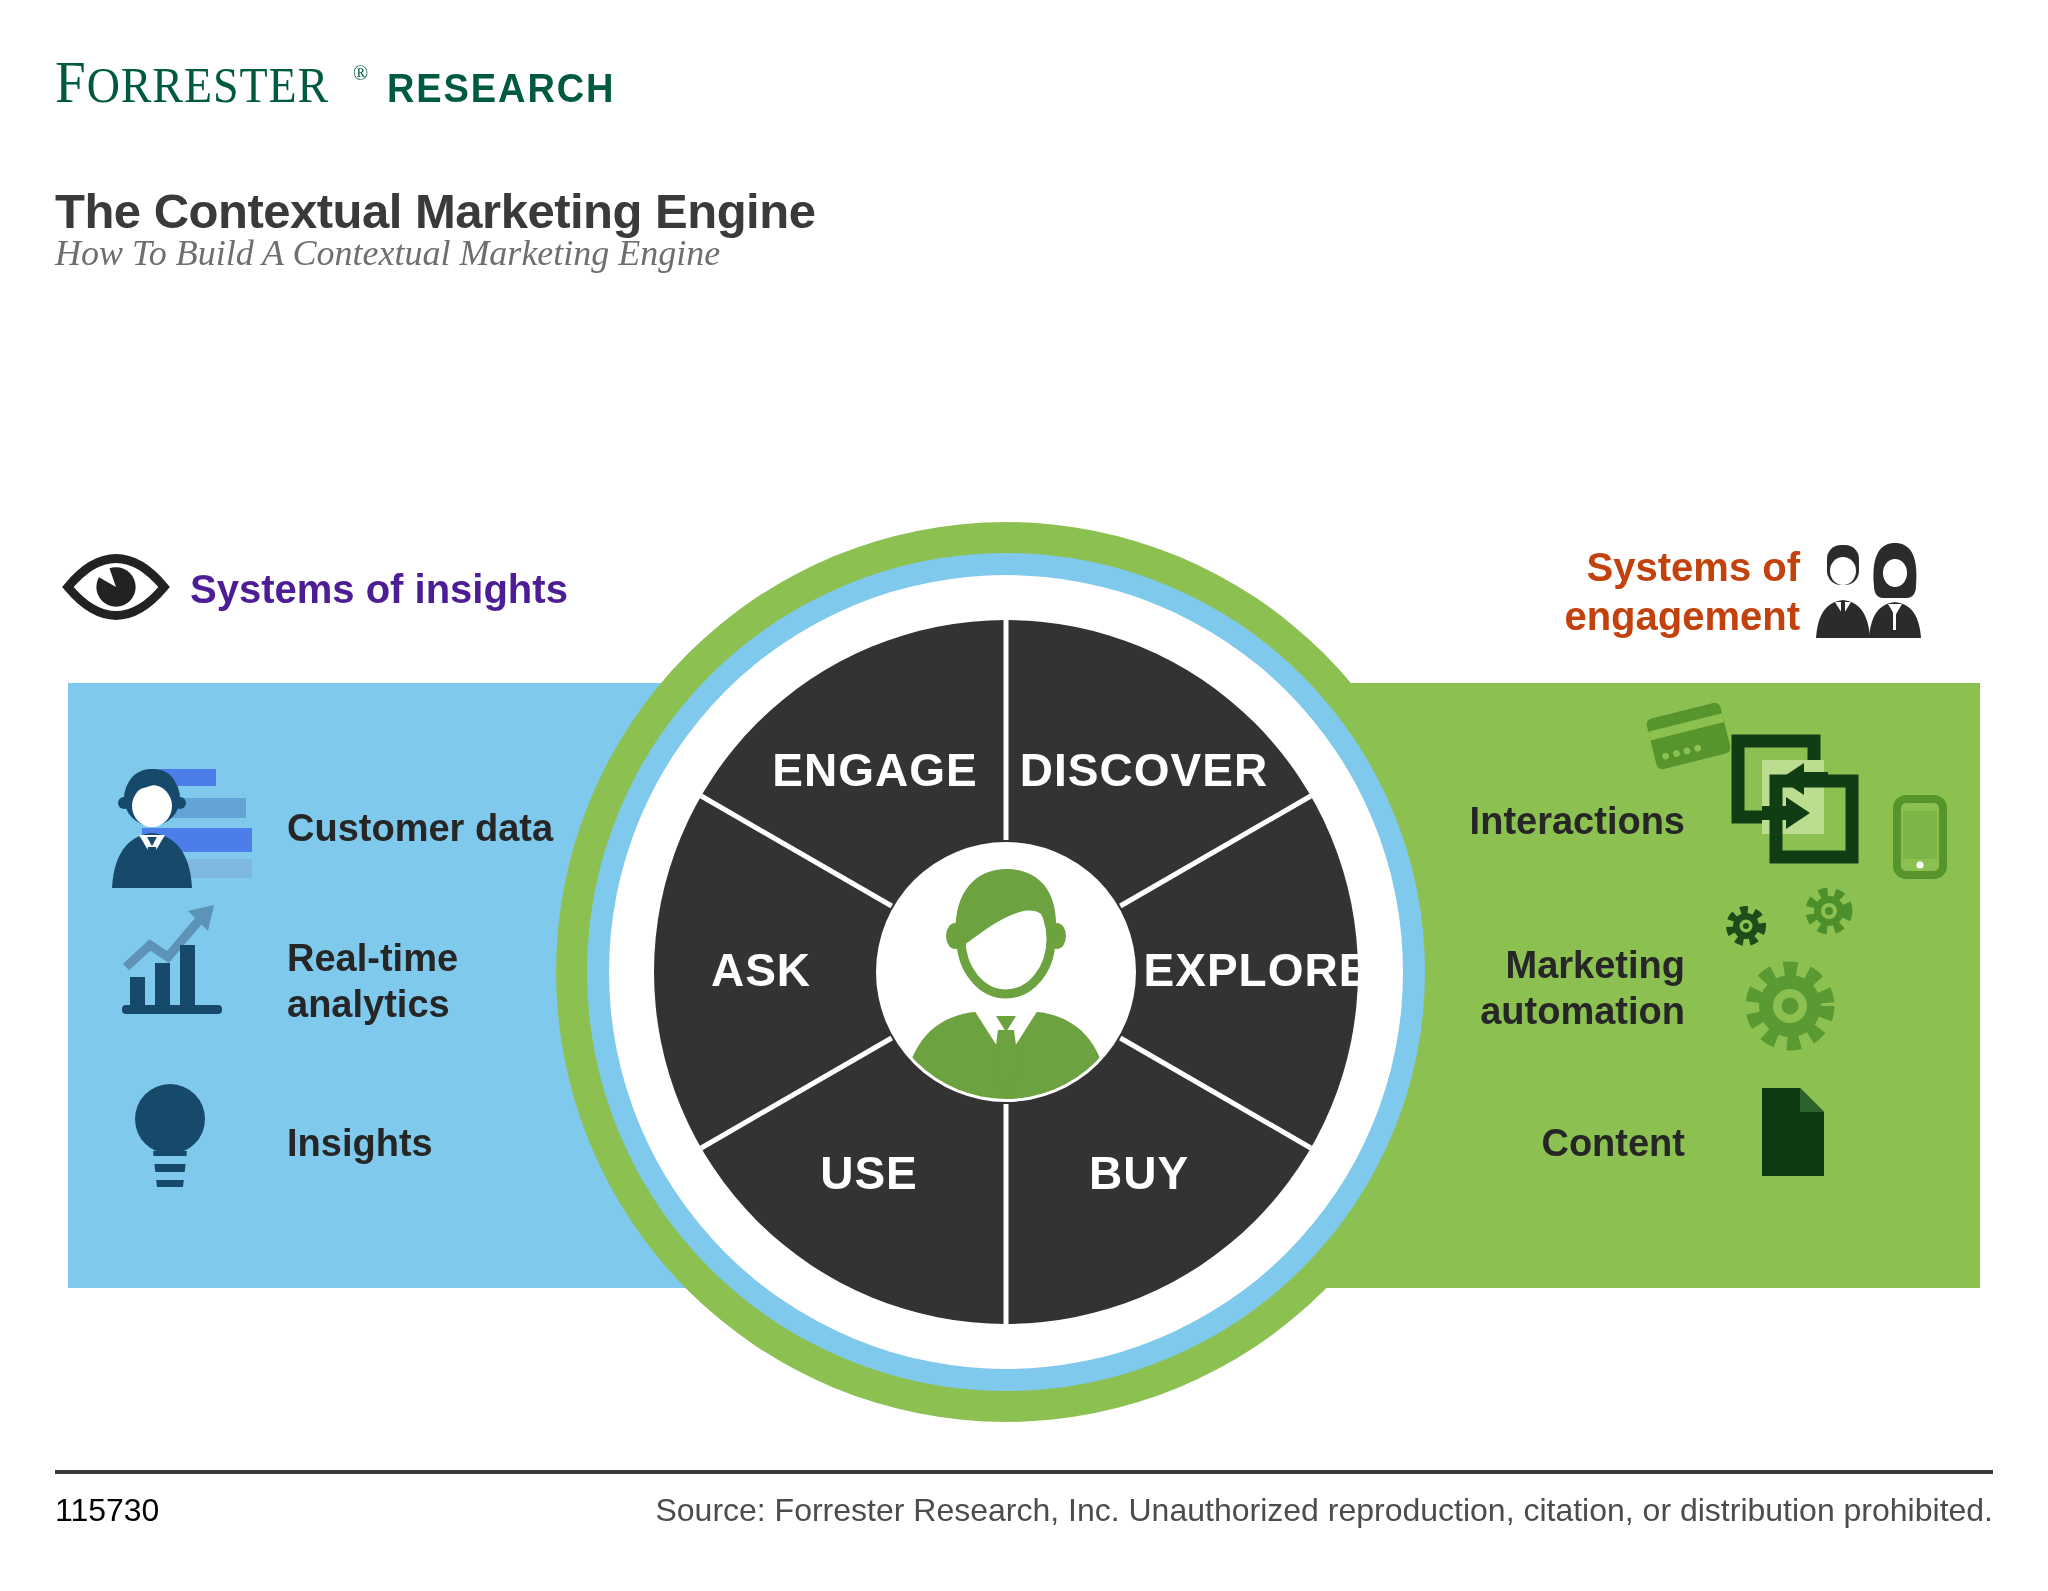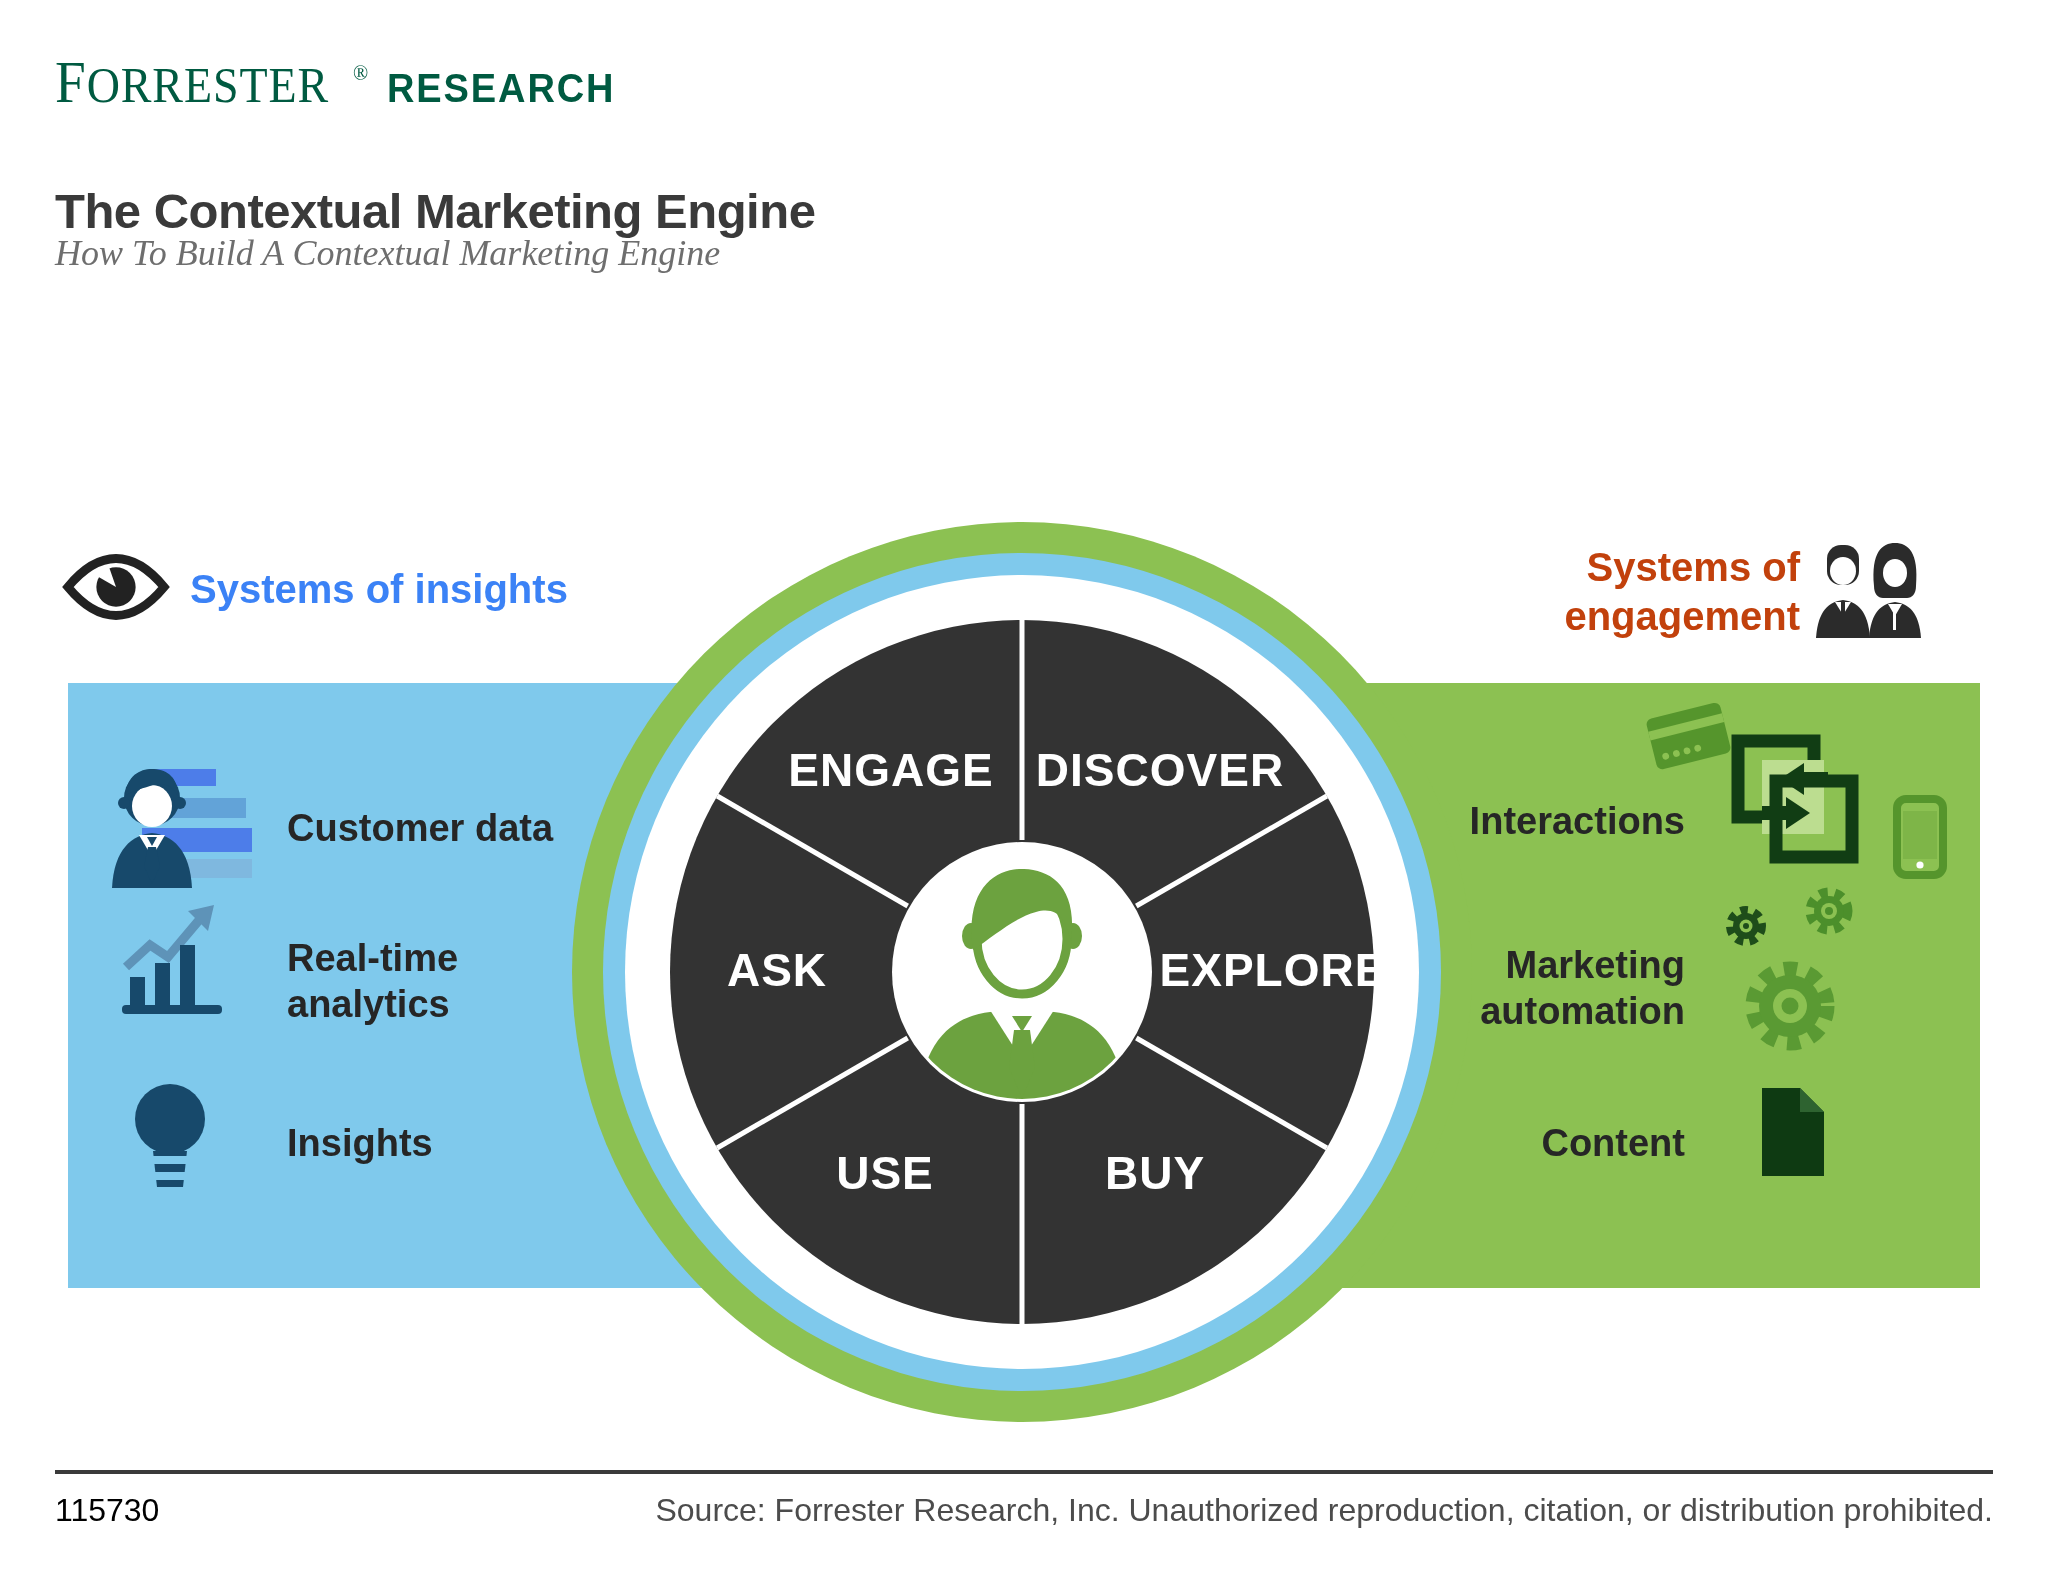--- a/index.html
+++ b/index.html
@@ -23,40 +23,40 @@
   .page-title{
     position:absolute;left:55px;top:158px;font-size:49px;font-weight:bold;
     color:#3A3A3A;letter-spacing:-.5px;margin-top:25px;
   }
   .page-subtitle{
     position:absolute;left:55px;top:232px;font-family:"Liberation Serif", serif;
     font-style:italic;font-size:36px;color:#6E6E6E;
   }
   
   .insights-heading{position:absolute;left:62px;top:552px;display:flex;align-items:center;}
-  .insights-heading .txt{font-size:40px;font-weight:bold;color:#3b82f6;margin-left:20px;}
+  .insights-heading .txt{font-size:40px;font-weight:bold;color:#4c1d95;margin-left:20px;}
   .engagement-heading{position:absolute;left:1470px;top:540px;display:flex;align-items:center;}
   .engagement-heading .txt{
     width:330px;font-size:40px;font-weight:bold;color:#c2410c;
     text-align:right;line-height:49px;
   }
   .engagement-heading .ppl{margin-left:14px;}
   
   .panel{position:absolute;top:683px;height:605px;}
   .panel-blue{left:68px;width:942px;background:#7FC9EC;}
   .panel-green{left:1010px;width:970px;background:#8CC152;}
   
   .item-label{
     position:absolute;font-size:38px;font-weight:bold;color:#262626;line-height:46px;
   }
   .lbl-left{left:287px;}
   .lbl-right{left:1393px;width:292px;text-align:right;}
   .icon{position:absolute;}
   
-  .wheel{position:absolute;left:562px;top:512px;}
+  .wheel{position:absolute;left:546px;top:512px;}
   .wheel text{
     font-family:"Liberation Sans", sans-serif;font-size:46px;font-weight:bold;
     fill:#ffffff;letter-spacing:1px;
   }
   
   .footer-rule{position:absolute;left:55px;top:1470px;width:1938px;height:4px;background:#3A3A3A;}
   .footer-num{position:absolute;left:55px;top:1492px;font-size:32px;color:#000000;}
   .footer-src{position:absolute;right:55px;top:1492px;font-size:32px;color:#4C4C4C;}
 </style>
 </head>

